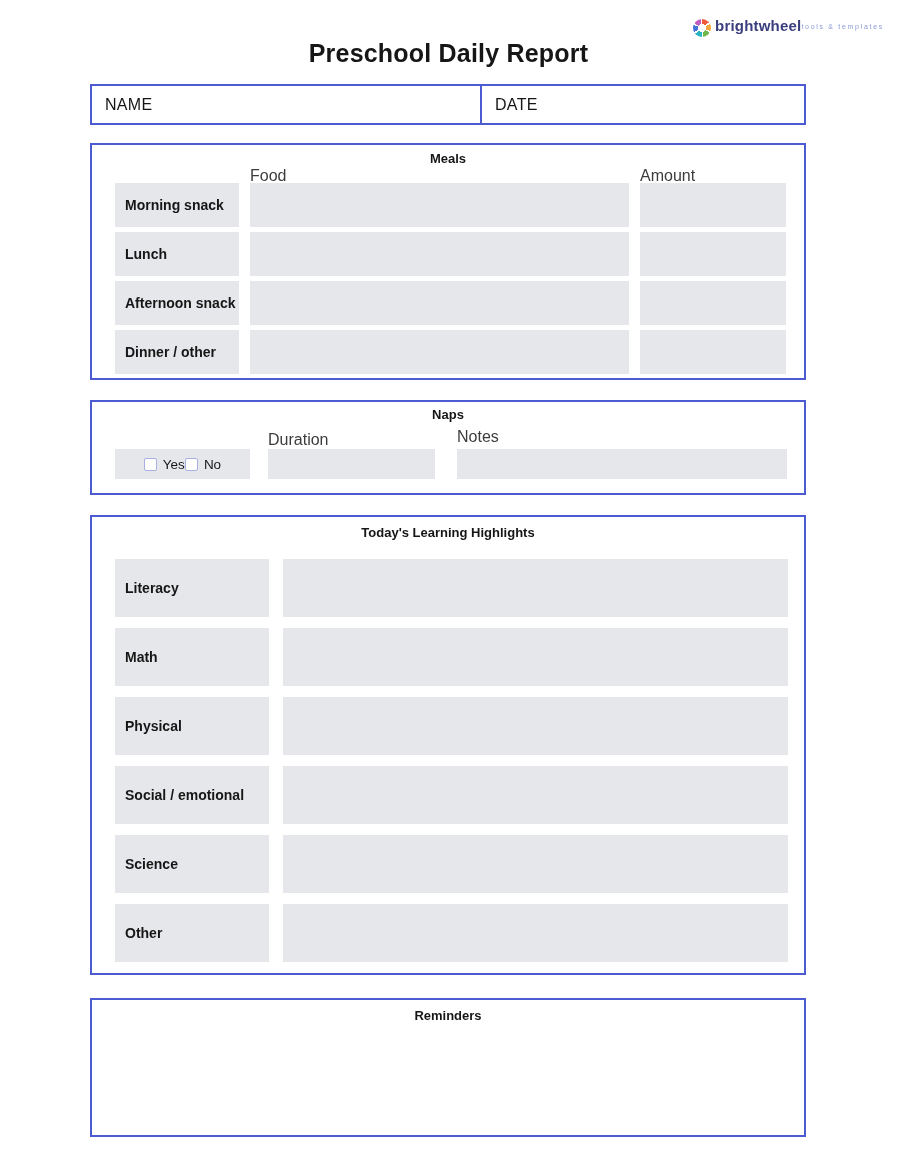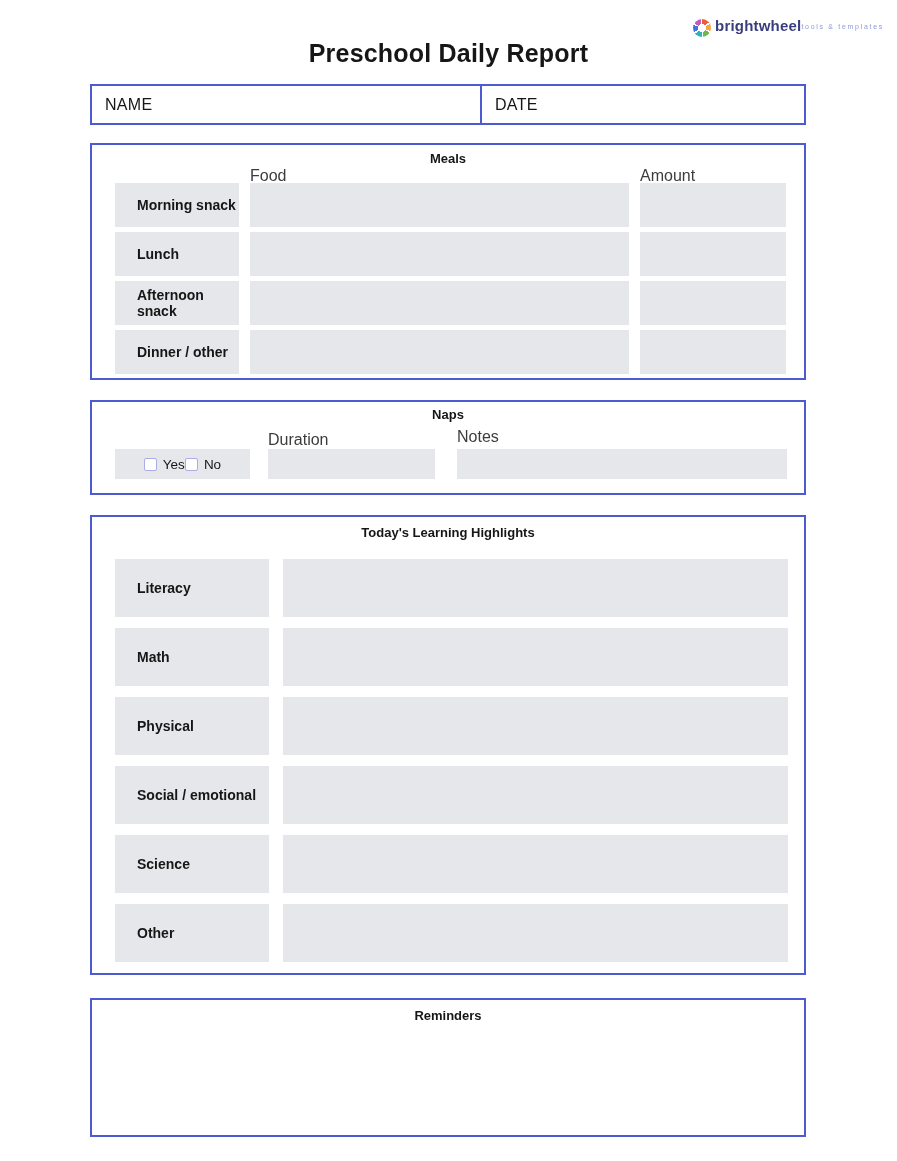--- a/index.html
+++ b/index.html
@@ -38,21 +38,21 @@
   .page-title{
     position:absolute;top:39px;left:0;width:100%;text-align:center;
     font-size:25px;font-weight:bold;letter-spacing:.2px;
   }
   
   .bluebox{position:absolute;left:90px;width:716px;border:2px solid var(--border-blue);background:#fff;}
   .section-title{position:absolute;left:0;width:100%;text-align:center;font-size:13px;font-weight:bold;}
   .field{position:absolute;background:var(--field-gray);}
   .rowlabel{
     position:absolute;background:var(--field-gray);
-    display:flex;align-items:center;padding-left:22px;
+    display:flex;align-items:center;padding-left:10px;
     font-size:14px;font-weight:bold;
   }
   .colhead{position:absolute;font-size:16px;color:var(--header-gray);}
   
   .namedate{position:absolute;left:90px;top:84px;width:716px;height:41px;border:2px solid var(--border-blue);display:flex;}
   .nd-cell{display:flex;align-items:center;padding-left:13px;font-size:16px;font-weight:normal;letter-spacing:.3px;}
   .nd-name{width:390px;border-right:2px solid var(--border-blue);}
   .nd-date{flex:1;}
   
   .meals{top:143px;height:237px;}

